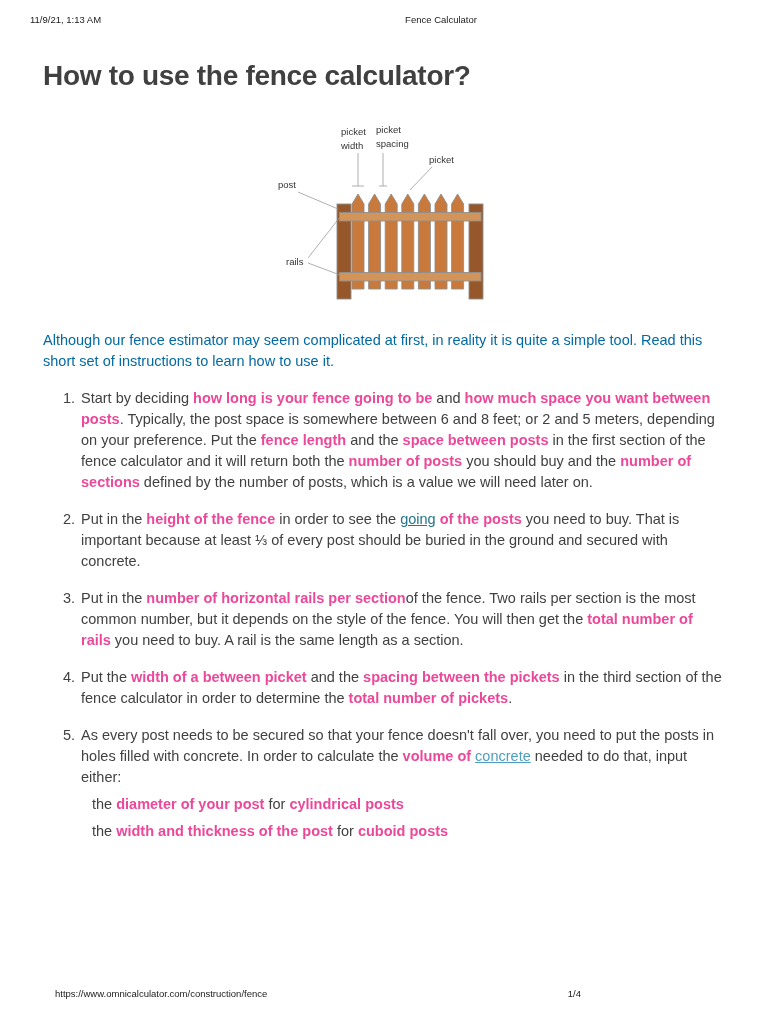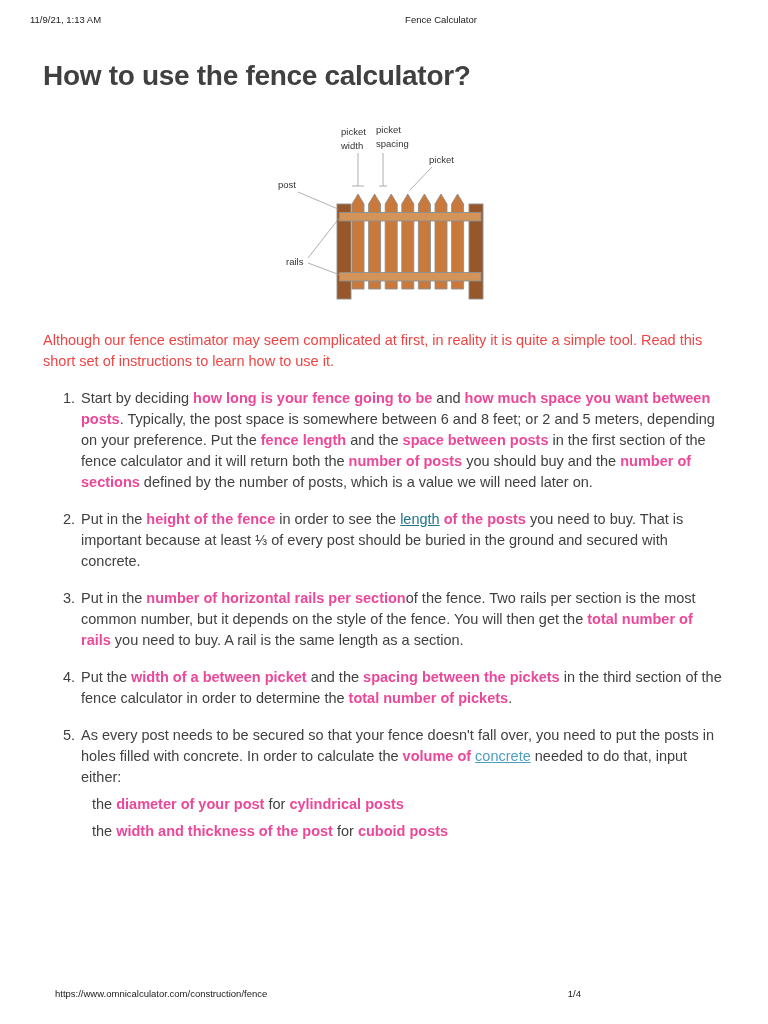--- a/index.html
+++ b/index.html
@@ -30,21 +30,21 @@
 
   .figure-wrap { width: 220px; height: 192px; margin: 25px auto 0 auto; }
   .fig-label { font-size: 9.5px; fill: #333333; font-family: "Liberation Sans", sans-serif; }
   .leader { stroke: #9a9a9a; stroke-width: 0.8; fill: none; }
   .post   { fill: var(--post-color);   stroke: var(--outline-color); stroke-width: 0.9; }
   .picket { fill: var(--picket-color); stroke: var(--outline-color); stroke-width: 0.9; }
   .rail   { fill: var(--rail-color);   stroke: var(--outline-color); stroke-width: 0.9; }
 
   .intro {
     margin-top: 21px;
-    font-size: 14.5px; line-height: 21px; color: #ef4444;
+    font-size: 14.5px; line-height: 21px; color: #0369a1;
   }
 
   ol.steps {
     margin-top: 13px;
     padding-left: 36px;
     font-size: 14.5px; line-height: 21px; color: #414141;
   }
   ol.steps > li { margin-top: 16px; padding-left: 2px; }
   .b { font-weight: 700; color: #ec4899; }
   a.link-teal { color: var(--link-teal); text-decoration: underline; cursor: pointer; }
@@ -108,21 +108,21 @@
           <text class="fig-label" x="4" y="71">post</text>
           <text class="fig-label" x="12" y="148">rails</text>
         </g>
       </svg>
     </div>
 
     <p class="intro">Although our fence estimator may seem complicated at first, in reality it is quite a simple tool. Read this short set of instructions to learn how to use it.</p>
 
     <ol class="steps">
         <li><span>Start by deciding </span><span class="b">how long is your fence going to be</span><span> and </span><span class="b">how much space you want between posts</span><span>. Typically, the post space is somewhere between 6 and 8 feet; or 2 and 5 meters, depending on your preference. Put the </span><span class="b">fence length</span><span> and the </span><span class="b">space between posts</span><span> in the first section of the fence calculator and it will return both the </span><span class="b">number of posts</span><span> you should buy and the </span><span class="b">number of sections</span><span> defined by the number of posts, which is a value we will need later on.</span></li>
-        <li><span>Put in the </span><span class="b">height of the fence</span><span> in order to see the </span><a href="#" class="link-teal">length</a><span> </span><span class="b">of the posts</span><span> you need to buy. That is important because at least ⅓ of every post should be buried in the ground and secured with concrete.</span></li>
+        <li><span>Put in the </span><span class="b">height of the fence</span><span> in order to see the </span><a href="#" class="link-teal">going</a><span> </span><span class="b">of the posts</span><span> you need to buy. That is important because at least ⅓ of every post should be buried in the ground and secured with concrete.</span></li>
         <li><span>Put in the </span><span class="b">number of horizontal rails per section</span><span>of the fence. Two rails per section is the most common number, but it depends on the style of the fence. You will then get the </span><span class="b">total number of rails</span><span> you need to buy. A rail is the same length as a section.</span></li>
         <li><span>Put the </span><span class="b">width of a between picket</span><span> and the </span><span class="b">spacing between the pickets</span><span> in the third section of the fence calculator in order to determine the </span><span class="b">total number of pickets</span><span>.</span></li>
         <li><span>As every post needs to be secured so that your fence doesn't fall over, you need to put the posts in holes filled with concrete. In order to calculate the </span><span class="b">volume of</span><span> </span><a href="#" class="link-blue">concrete</a><span> needed to do that, input either:</span><p class="sub-line"><span>the </span><span class="b">diameter of your post</span><span> for </span><span class="b">cylindrical posts</span></p><p class="sub-line"><span>the </span><span class="b">width and thickness of the post</span><span> for </span><span class="b">cuboid posts</span></p></li>
       </ol>
 
   </div>
 
   <div class="print-footer">
     <span class="pf-url">https://www.omnicalculator.com/construction/fence</span>
     <span class="pf-page">1/4</span>

